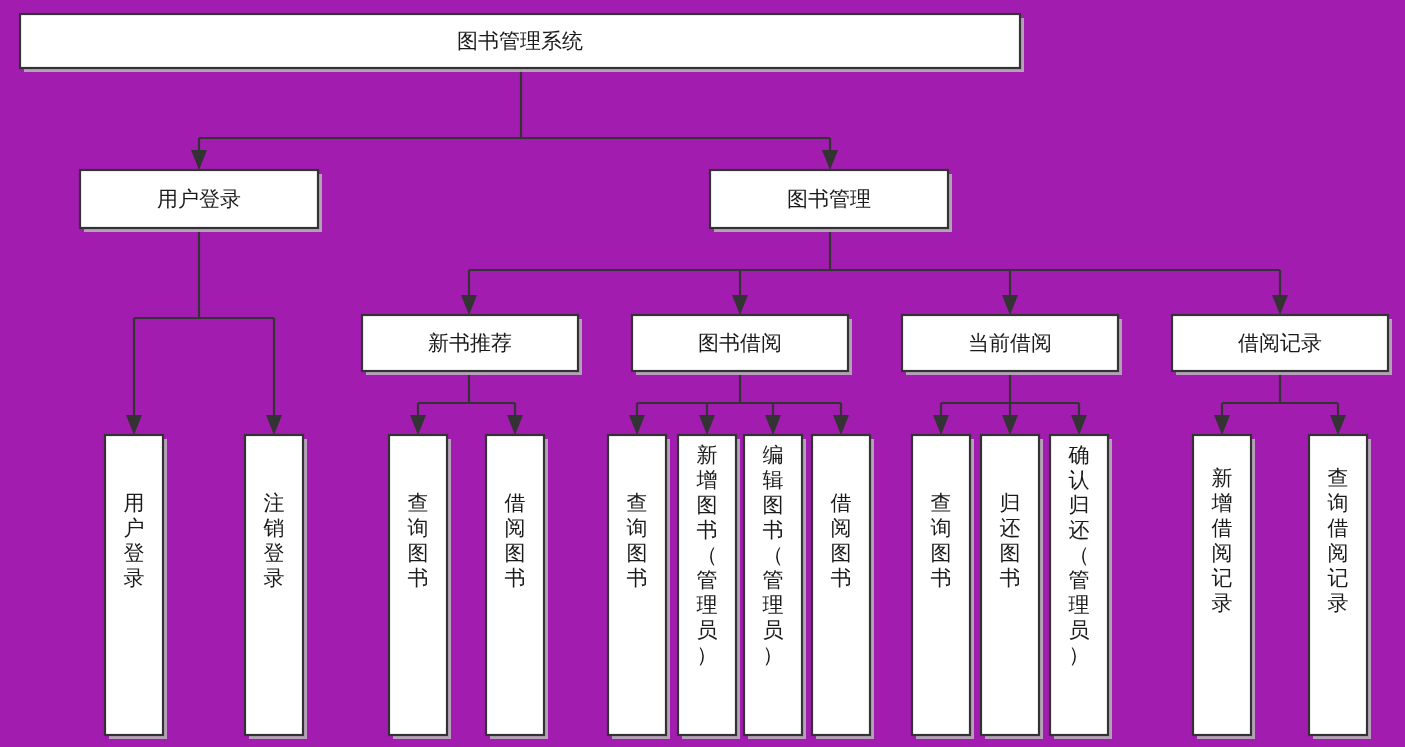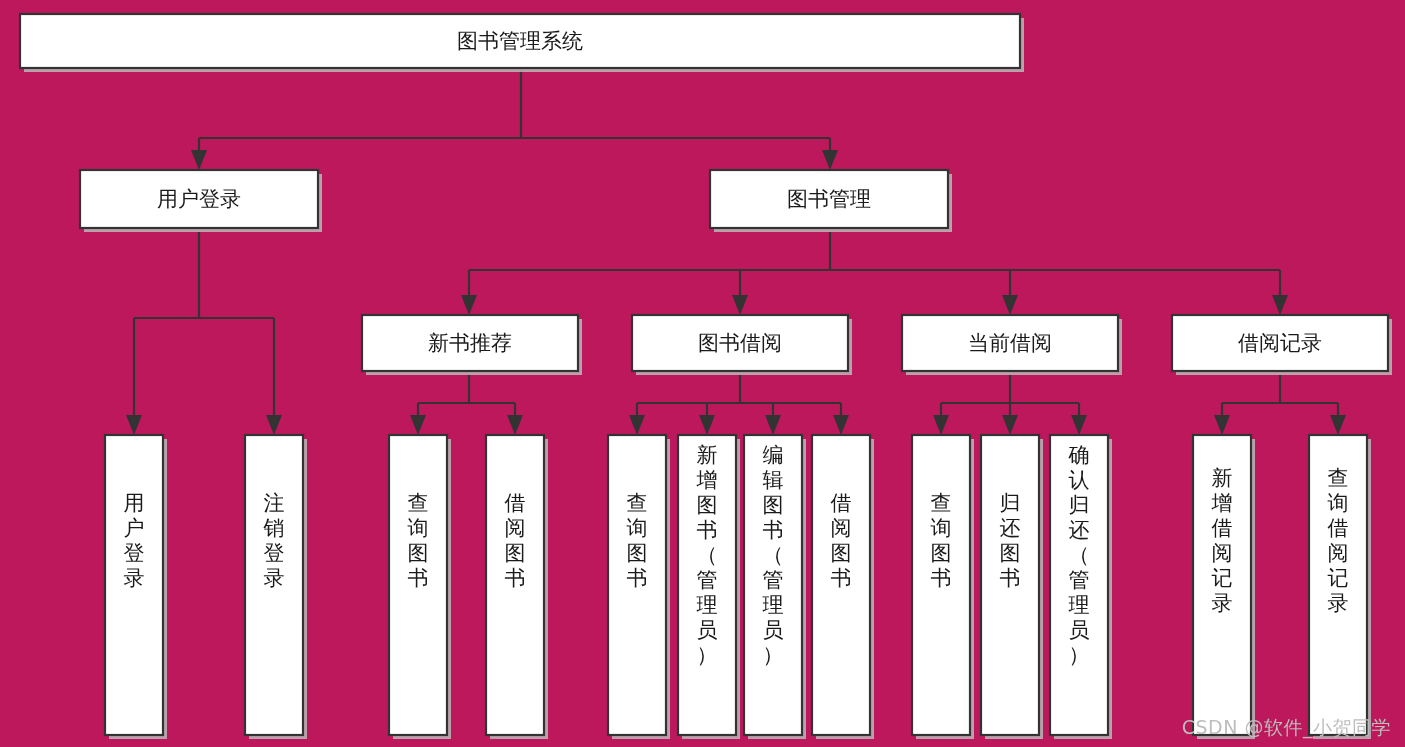--- a/index.html
+++ b/index.html
@@ -7,21 +7,21 @@
     padding: 0;
     background: #ffffff;
   }
   body {
     font-family: "DejaVu Sans", "Liberation Sans", sans-serif;
   }
   #diagram-root {
     position: relative;
     width: 1405px;
     height: 747px;
-    background: #be185d;
+    background: #a21caf;
     overflow: hidden;
   }
   svg.diagram-canvas {
     position: absolute;
     left: 0;
     top: 0;
     width: 1405px;
     height: 747px;
     display: block;
   }
@@ -253,14 +253,13 @@
     </g>
 
     <g>
       <rect class="node-shadow" x="1313" y="439" width="58" height="300"></rect>
       <rect class="node-box" x="1309" y="435" width="58" height="300"></rect>
       <text class="node-label-v" x="1338" y="485"><tspan x="1338" dy="0">查</tspan><tspan x="1338" dy="25">询</tspan><tspan x="1338" dy="25">借</tspan><tspan x="1338" dy="25">阅</tspan><tspan x="1338" dy="25">记</tspan><tspan x="1338" dy="25">录</tspan></text>
     </g>
 
   </svg>
 
-  <div class="watermark">CSDN @软件_小贺同学</div>
 </div>
 
 </body></html>

